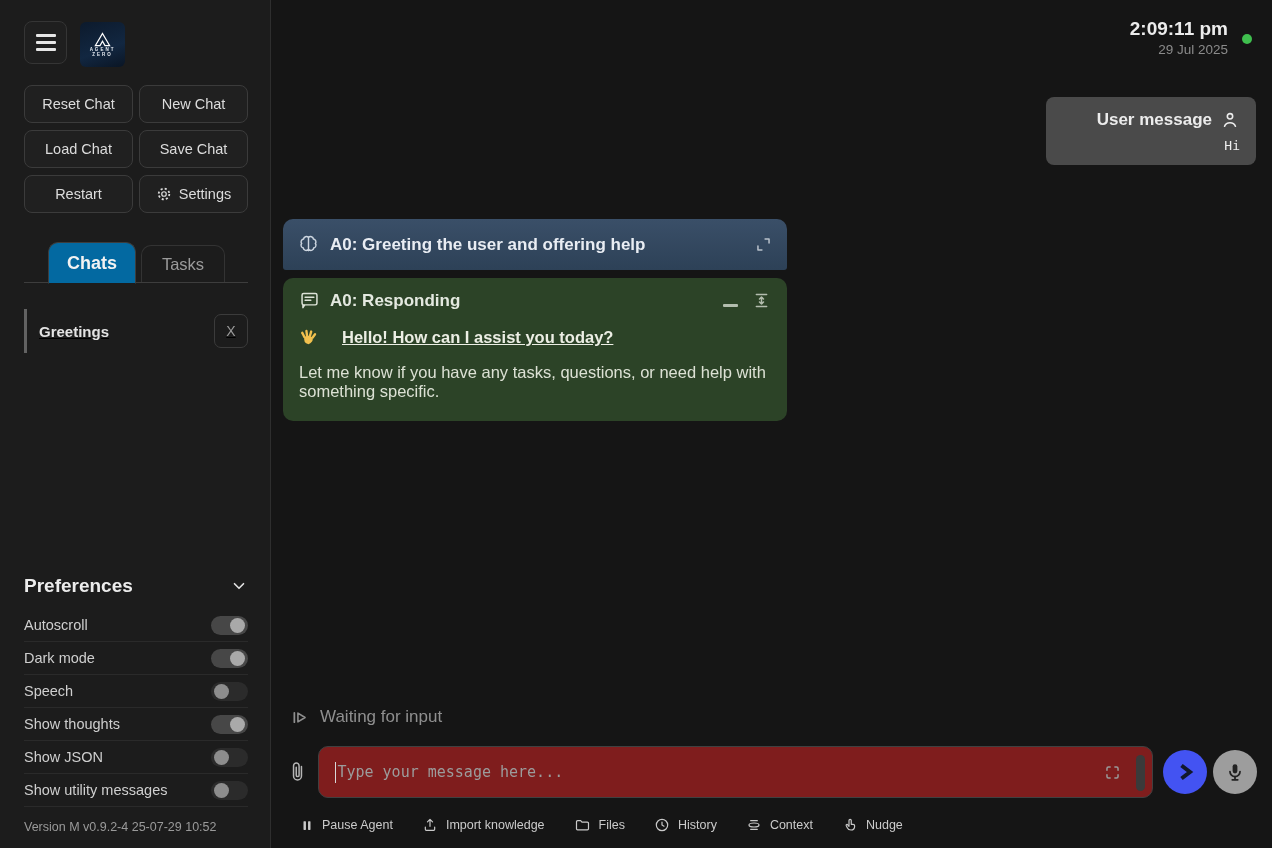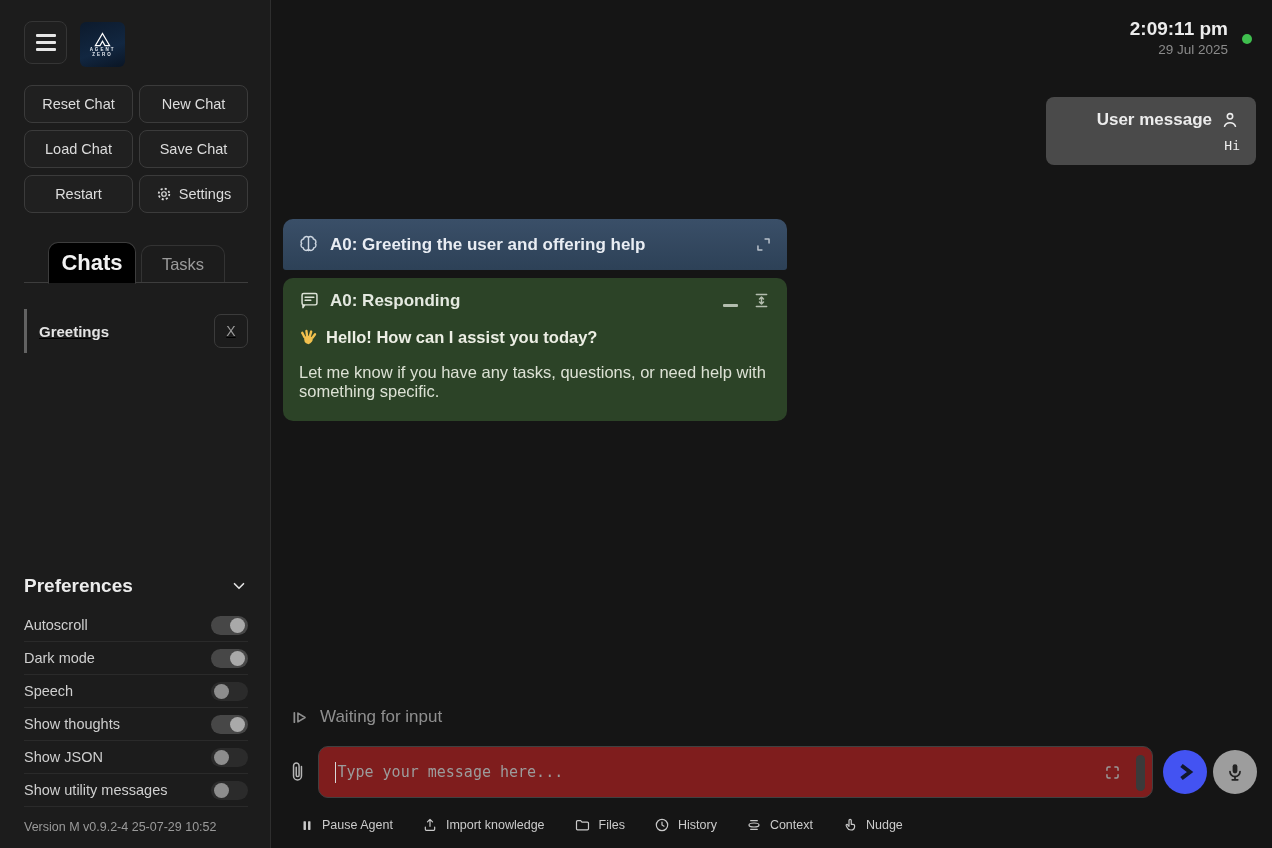--- a/index.html
+++ b/index.html
@@ -25,22 +25,22 @@
   .btn-grid { display:grid; grid-template-columns:1fr 1fr; gap:7px 6px; margin-top:18px; }
   .side-btn { height:38px; background:#202020; border:1px solid #3b3b3b; border-radius:8px;
               color:#dcdcdc; font-size:14.5px; display:flex; align-items:center; justify-content:center;
               gap:7px; cursor:pointer; font-family:"Liberation Sans",sans-serif; }
   .side-btn svg { flex:0 0 auto; }
 
   .tabs { margin-top:28px; position:relative; display:flex; align-items:flex-end; padding-left:24px; height:42px; }
   .tabs::after { content:""; position:absolute; left:0; right:0; bottom:0; height:1px; background:#3d3d3d; }
   .tab { border:1px solid #3d3d3d; border-radius:10px 10px 0 0; display:flex; align-items:center;
          justify-content:center; cursor:pointer; position:relative; }
-  .tab.active { height:42px; width:88px; font-weight:700; font-size:22px; color:#f2f2f2;
-                background:#000000; border-bottom:1px solid #1c1c1c; z-index:2; margin-bottom:-1px; }
+  .tab.active { height:42px; width:88px; font-weight:700; font-size:18px; color:#f2f2f2;
+                background:#0369a1; border-bottom:1px solid #1c1c1c; z-index:2; margin-bottom:-1px; }
   .tab.inactive { height:38px; width:84px; font-size:16.5px; color:#9b9b9b; margin-left:5px;
                   border-bottom:none; border-color:#333; }
 
   .chat-list { margin-top:26px;text-decoration:underline; }
   .chat-item { display:flex; align-items:center; height:44px; border-left:3px solid #626262;
                padding-left:12px; cursor:pointer; }
   .chat-item-name { font-weight:700; font-size:15px; color:#e3e3e3; flex:1; }
   .chat-close-btn { width:34px; height:34px; border:1px solid #3b3b3b; border-radius:7px;
                     color:#9a9a9a; font-size:14px; display:flex; align-items:center;
                     justify-content:center; cursor:pointer; }
@@ -78,22 +78,22 @@
   .agent-group { position:absolute; left:12px; top:219px; width:504px; }
   .thought-box { height:51px; border-radius:10px 10px 3px 3px; padding:0 14px;
                  background:linear-gradient(180deg,#3a4f68 0%,#2d4157 100%);
                  display:flex; align-items:center; }
   .thought-title { font-weight:700; font-size:17px; color:#e9edf3; margin-left:10px; flex:1; }
   .response-box { margin-top:8px; background:#2c4327; border-radius:10px; padding:12px 16px 20px; }
   .response-head { display:flex; align-items:center; }
   .response-title { font-weight:700; font-size:17px; color:#e4e9e0; margin-left:10px; flex:1; }
   .response-head-icons { display:flex; align-items:center; gap:14px; }
   .minimize-bar { width:15px; height:2.5px; background:#b3bdae; margin-top:10px; border-radius:1px; cursor:pointer; }
-  .response-line1 { margin-top:17px; display:flex; align-items:center; gap:8px;
-                    font-weight:700; font-size:16.5px; color:#eceee4; }
+  .response-line1 { margin-top:17px; display:flex; align-items:center; gap:24px;
+                    font-weight:700; font-size:16.5px; color:#eceee4;text-decoration:underline; }
   .response-line2 { margin-top:16px; font-size:16.5px; color:#dce1d4; }
 
   .agent-status { position:absolute; left:19px; top:707px; display:flex; align-items:center; gap:11px;
                   color:#8f8f8f; font-size:17px; }
 
   .composer { position:absolute; left:14px; top:746px; right:15px; height:52px;
               display:flex; align-items:center; }
   .attach-btn { width:26px; display:flex; justify-content:center; cursor:pointer; }
   .msg-box { position:relative; margin-left:7px; width:837px; height:52px; background:#7f1d1d;
              border:1px solid #404040; border-radius:10px; display:flex; align-items:center;

